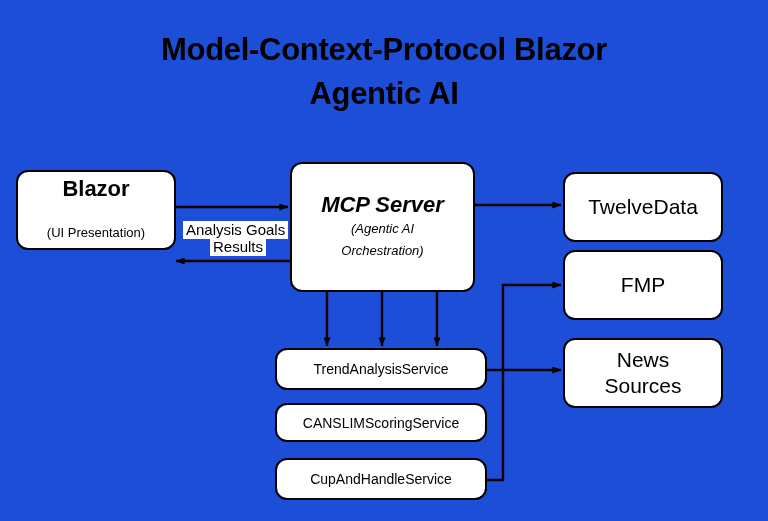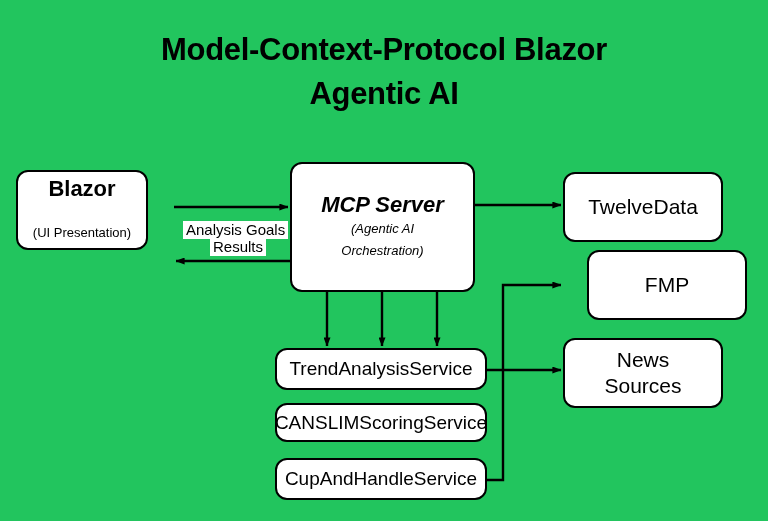--- a/index.html
+++ b/index.html
@@ -4,21 +4,21 @@
 <style>
   html, body {
     margin: 0;
     padding: 0;
     background: #ffffff;
   }
   #canvas {
     position: relative;
     width: 768px;
     height: 521px;
-    background: #22c55e;
+    background: #1d4ed8;
     overflow: hidden;
     font-family: "Liberation Sans", sans-serif;
     color: #000000;
   }
   #title {
     position: absolute;
     left: 0;
     top: 28px;
     width: 768px;
     text-align: center;
@@ -49,21 +49,21 @@
   .node .line-main.bold {
     font-weight: bold;
     font-size: 22px;
   }
   .node .line-sub {
     font-size: 13px;
     line-height: 22px;
     white-space: nowrap;
   }
   .node.service .line-main {
-    font-size: 19px;
+    font-size: 14px;
   }
   .edge-label {
     position: absolute;
     font-size: 15px;
     line-height: 18px;
     white-space: nowrap;
     background: #ffffff;
     padding: 0 3px;
     z-index: 4;
   }
@@ -102,36 +102,36 @@
 
     <line x1="327" y1="281" x2="327" y2="346" stroke="#000000" stroke-width="2.4" marker-end="url(#arrowhead)"></line>
     <line x1="382" y1="281" x2="382" y2="346" stroke="#000000" stroke-width="2.4" marker-end="url(#arrowhead)"></line>
     <line x1="437" y1="281" x2="437" y2="346" stroke="#000000" stroke-width="2.4" marker-end="url(#arrowhead)"></line>
 
     <line x1="487" y1="370" x2="561" y2="370" stroke="#000000" stroke-width="2.4" marker-end="url(#arrowhead)"></line>
 
     <polyline points="487,480 503,480 503,285 561,285" fill="none" stroke="#000000" stroke-width="2.4" marker-end="url(#arrowhead)"></polyline>
   </svg>
 
-  <div class="node" style="left:16px; top:170px; width:132px; height:80px;gap:20px;">
+  <div class="node" style="left:16px; top:170px; width:160px; height:80px;gap:20px;">
     <div class="line-main bold">Blazor</div>
     <div class="line-sub">(UI Presentation)</div>
   </div>
 
   <div class="node" style="left:290px; top:162px; width:185px; height:130px;font-style:italic;">
     <div class="line-main bold">MCP Server</div>
     <div class="line-sub">(Agentic AI</div>
     <div class="line-sub">Orchestration)</div>
   </div>
 
   <div class="node" style="left:563px; top:172px; width:160px; height:70px;">
     <div class="line-main">TwelveData</div>
   </div>
 
-  <div class="node" style="left:563px; top:250px; width:160px; height:70px;margin-left:24px;">
+  <div class="node" style="left:563px; top:250px; width:160px; height:70px;">
     <div class="line-main">FMP</div>
   </div>
 
   <div class="node" style="left:563px; top:338px; width:160px; height:70px;">
     <div class="line-main">News</div>
     <div class="line-main">Sources</div>
   </div>
 
   <div class="node service" style="left:275px; top:348px; width:212px; height:42px;">
     <div class="line-main">TrendAnalysisService</div>

